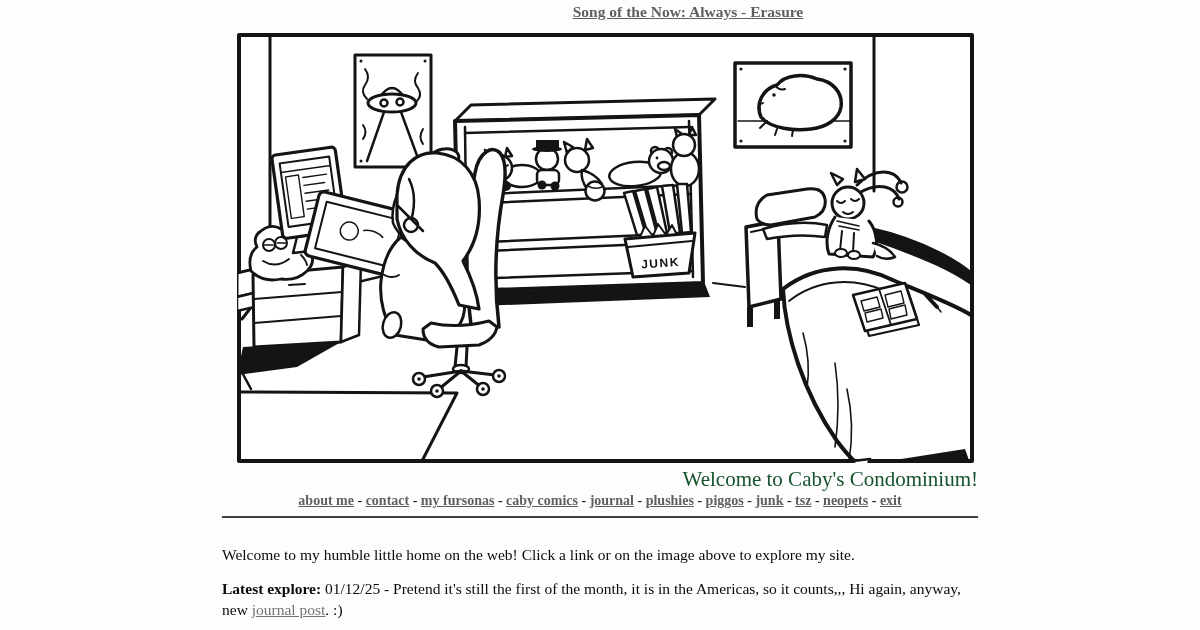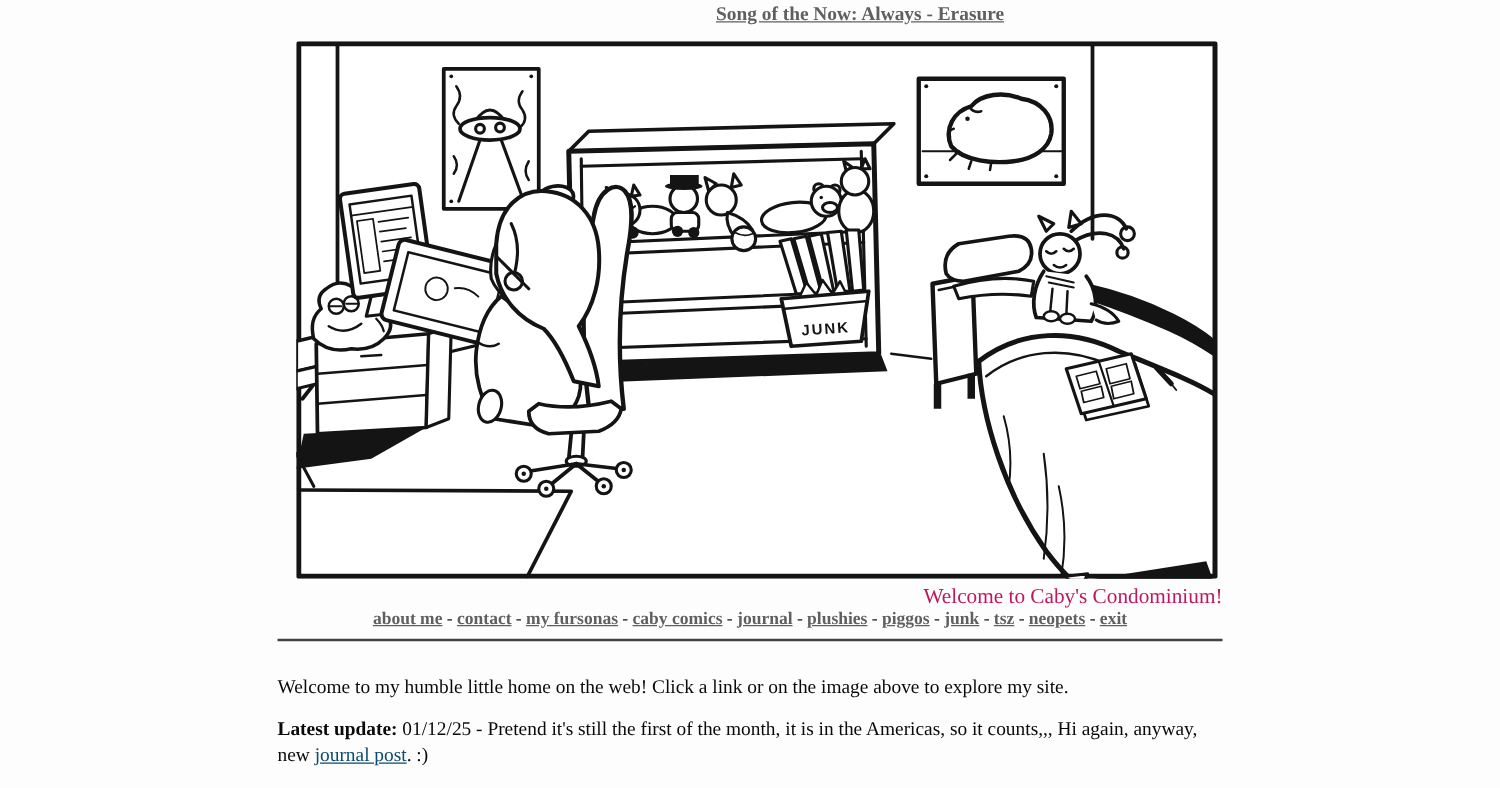--- a/index.html
+++ b/index.html
@@ -8,33 +8,33 @@
 
   .song-title{position:absolute;top:3px;left:688px;transform:translateX(-50%);white-space:nowrap;
     font-size:15.5px;font-weight:bold;}
   .song-title a{color:#5f5f5f;text-decoration:underline;}
 
   .content{position:absolute;left:222px;top:26px;width:756px;}
 
   .artwork{margin:7px 0 0 15px;width:738px;}
   .artwork svg{display:block;background:#fff;}
 
-  .caption{margin-top:4px;text-align:right;font-size:17px;color:#be185d;}
+  .caption{margin-top:4px;text-align:right;font-size:21px;color:#14532d;}
 
   .nav{margin-top:1px;text-align:center;font-size:14px;}
   .nav a{font-weight:bold;color:#5f5f5f;text-decoration:underline;}
   .nav .sep{color:#141414;}
 
   hr.rule{border:none;border-top:2px solid #414141;margin:7px 0 0;}
   hr.rule-bottom{margin-top:17px;}
 
   p.intro{margin:28px 0 0;font-size:15.5px;}
   p.update{margin:15px 0 0;font-size:15.5px;line-height:1.35;}
   p.update .label{font-weight:bold;}
-  p.update a{color:#0c4a6e;text-decoration:underline;}
+  p.update a{color:#737373;text-decoration:underline;}
 </style>
 </head>
 <body>
 
 <div class="page">
 
   <div class="song-title">
     <a href="#">Song of the Now: Always - Erasure</a>
   </div>
 
@@ -304,18 +304,18 @@
       <span class="sep">-</span>
       <a href="#">neopets</a>
       <span class="sep">-</span>
       <a href="#">exit</a>
     </div>
 
     <hr class="rule">
 
     <p class="intro">Welcome to my humble little home on the web! Click a link or on the image above to explore my site.</p>
 
-    <p class="update"><span class="label">Latest update:</span> <span>01/12/25 - Pretend it's still the first of the month, it is in the Americas, so it counts,,, Hi again, anyway, new</span> <a href="#">journal post</a><span>. :)</span></p>
+    <p class="update"><span class="label">Latest explore:</span> <span>01/12/25 - Pretend it's still the first of the month, it is in the Americas, so it counts,,, Hi again, anyway, new</span> <a href="#">journal post</a><span>. :)</span></p>
 
     <hr class="rule rule-bottom">
 
   </div>
 </div>
 
 </body></html>

